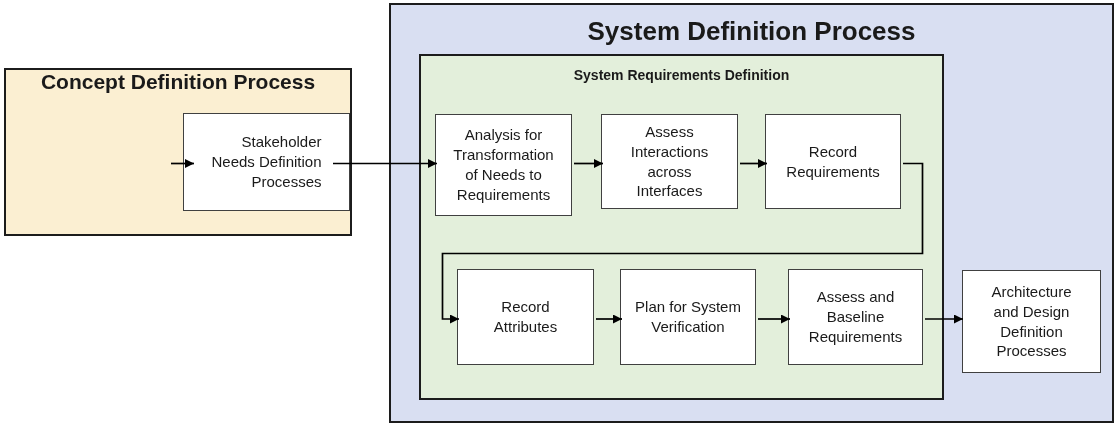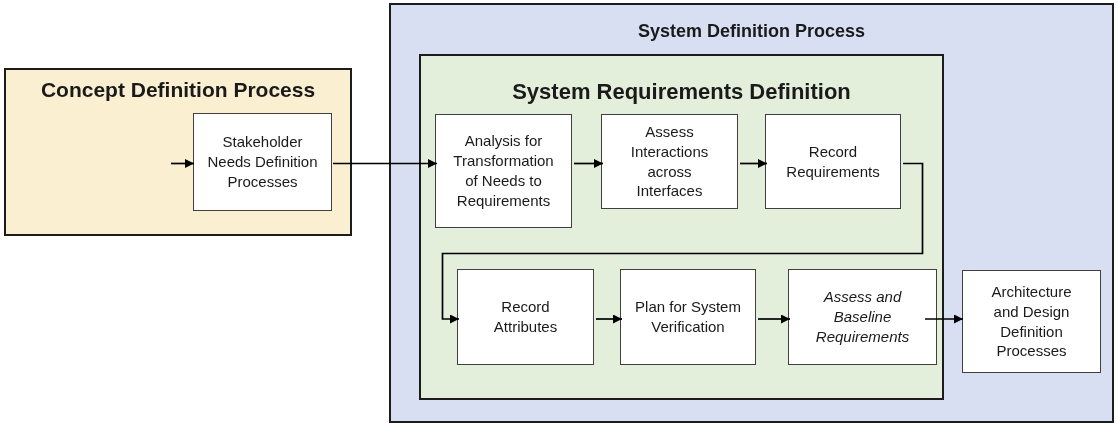--- a/index.html
+++ b/index.html
@@ -25,69 +25,69 @@
     font-weight: bold;
     color: var(--text, #1a1a1a);
     white-space: nowrap;
   }
   #concept-container {
     left: 4px; top: 68px; width: 348px; height: 168px;
     background: var(--concept-bg, #FBEFD2);
     border: 2.5px solid var(--concept-border, #1c1c1c);
   }
   #concept-title {
-    padding-top: 9px;
+    padding-top: 1px;
     font-size: 21px;
     line-height: 22px;
   }
   #system-container {
     left: 389px; top: 3px; width: 725px; height: 420px;
     background: var(--system-bg, #D9DFF2);
     border: 2.5px solid var(--system-border, #1c1c1c);
   }
   #system-title {
     padding-top: 12px;
-    font-size: 18px;
+    font-size: 26px;
     line-height: 28px;
   }
   #requirements-container {
     left: 28px; top: 49px; width: 525px; height: 346px;
     background: var(--requirements-bg, #E3EFDB);
     border: 2.5px solid var(--requirements-border, #1c1c1c);
   }
   #requirements-title {
-    padding-top: 24px;
-    font-size: 22px;
+    padding-top: 7px;
+    font-size: 14px;
     line-height: 24px;
   }
   .process-box {
     position: absolute;
     box-sizing: border-box;
     background: var(--process-box-bg, #ffffff);
     border: 1.5px solid var(--process-box-border, #404040);
     display: flex;
     align-items: center;
     justify-content: center;
     text-align: center;
     font-size: 15px;
     line-height: 1.32;
     white-space: pre-line;
     color: var(--text, #1a1a1a);
     z-index: 5;
   }
   
   #box-business     { left: 14px;  top: 43px;  width: 151px; height: 98px; }
-  #box-stakeholder  { left: 187px; top: 43px;  width: 139px; height: 98px; }
+  #box-stakeholder  { left: 177px; top: 43px;  width: 167px; height: 98px; text-align: right; }
   
-  #box-analysis     { left: 14px;  top: 58px;  width: 137px; height: 114px; }
+  #box-analysis     { left: 14px;  top: 58px;  width: 137px; height: 102px; }
   #box-interactions { left: 180px; top: 58px;  width: 137px; height: 95px; }
   #box-record-req   { left: 344px; top: 58px;  width: 136px; height: 95px; }
   #box-record-attr  { left: 36px;  top: 213px; width: 137px; height: 96px; }
   #box-plan-verif   { left: 199px; top: 213px; width: 136px; height: 96px; }
-  #box-assess-base  { left: 367px; top: 213px; width: 149px; height: 96px; font-style: italic; }
+  #box-assess-base  { left: 367px; top: 213px; width: 135px; height: 96px; }
   
   #box-architecture { left: 571px; top: 265px; width: 139px; height: 103px; }
 
   #arrow-layer {
     position: absolute;
     left: 0; top: 0;
     width: 1118px; height: 428px;
     z-index: 10;
     pointer-events: none;
   }

